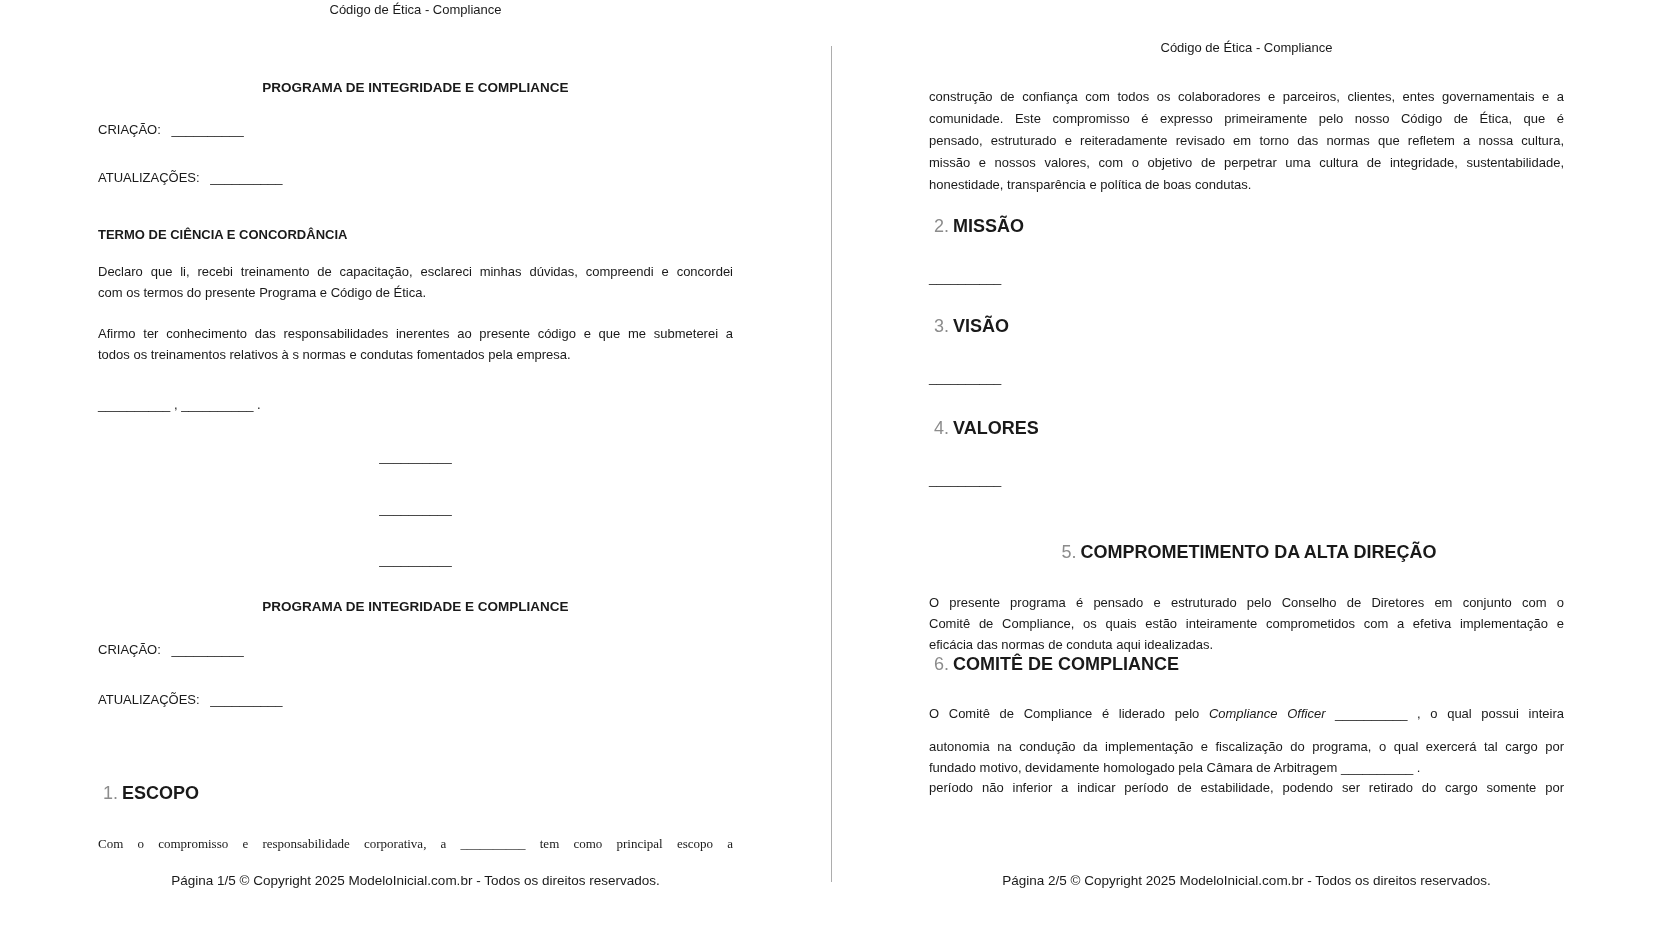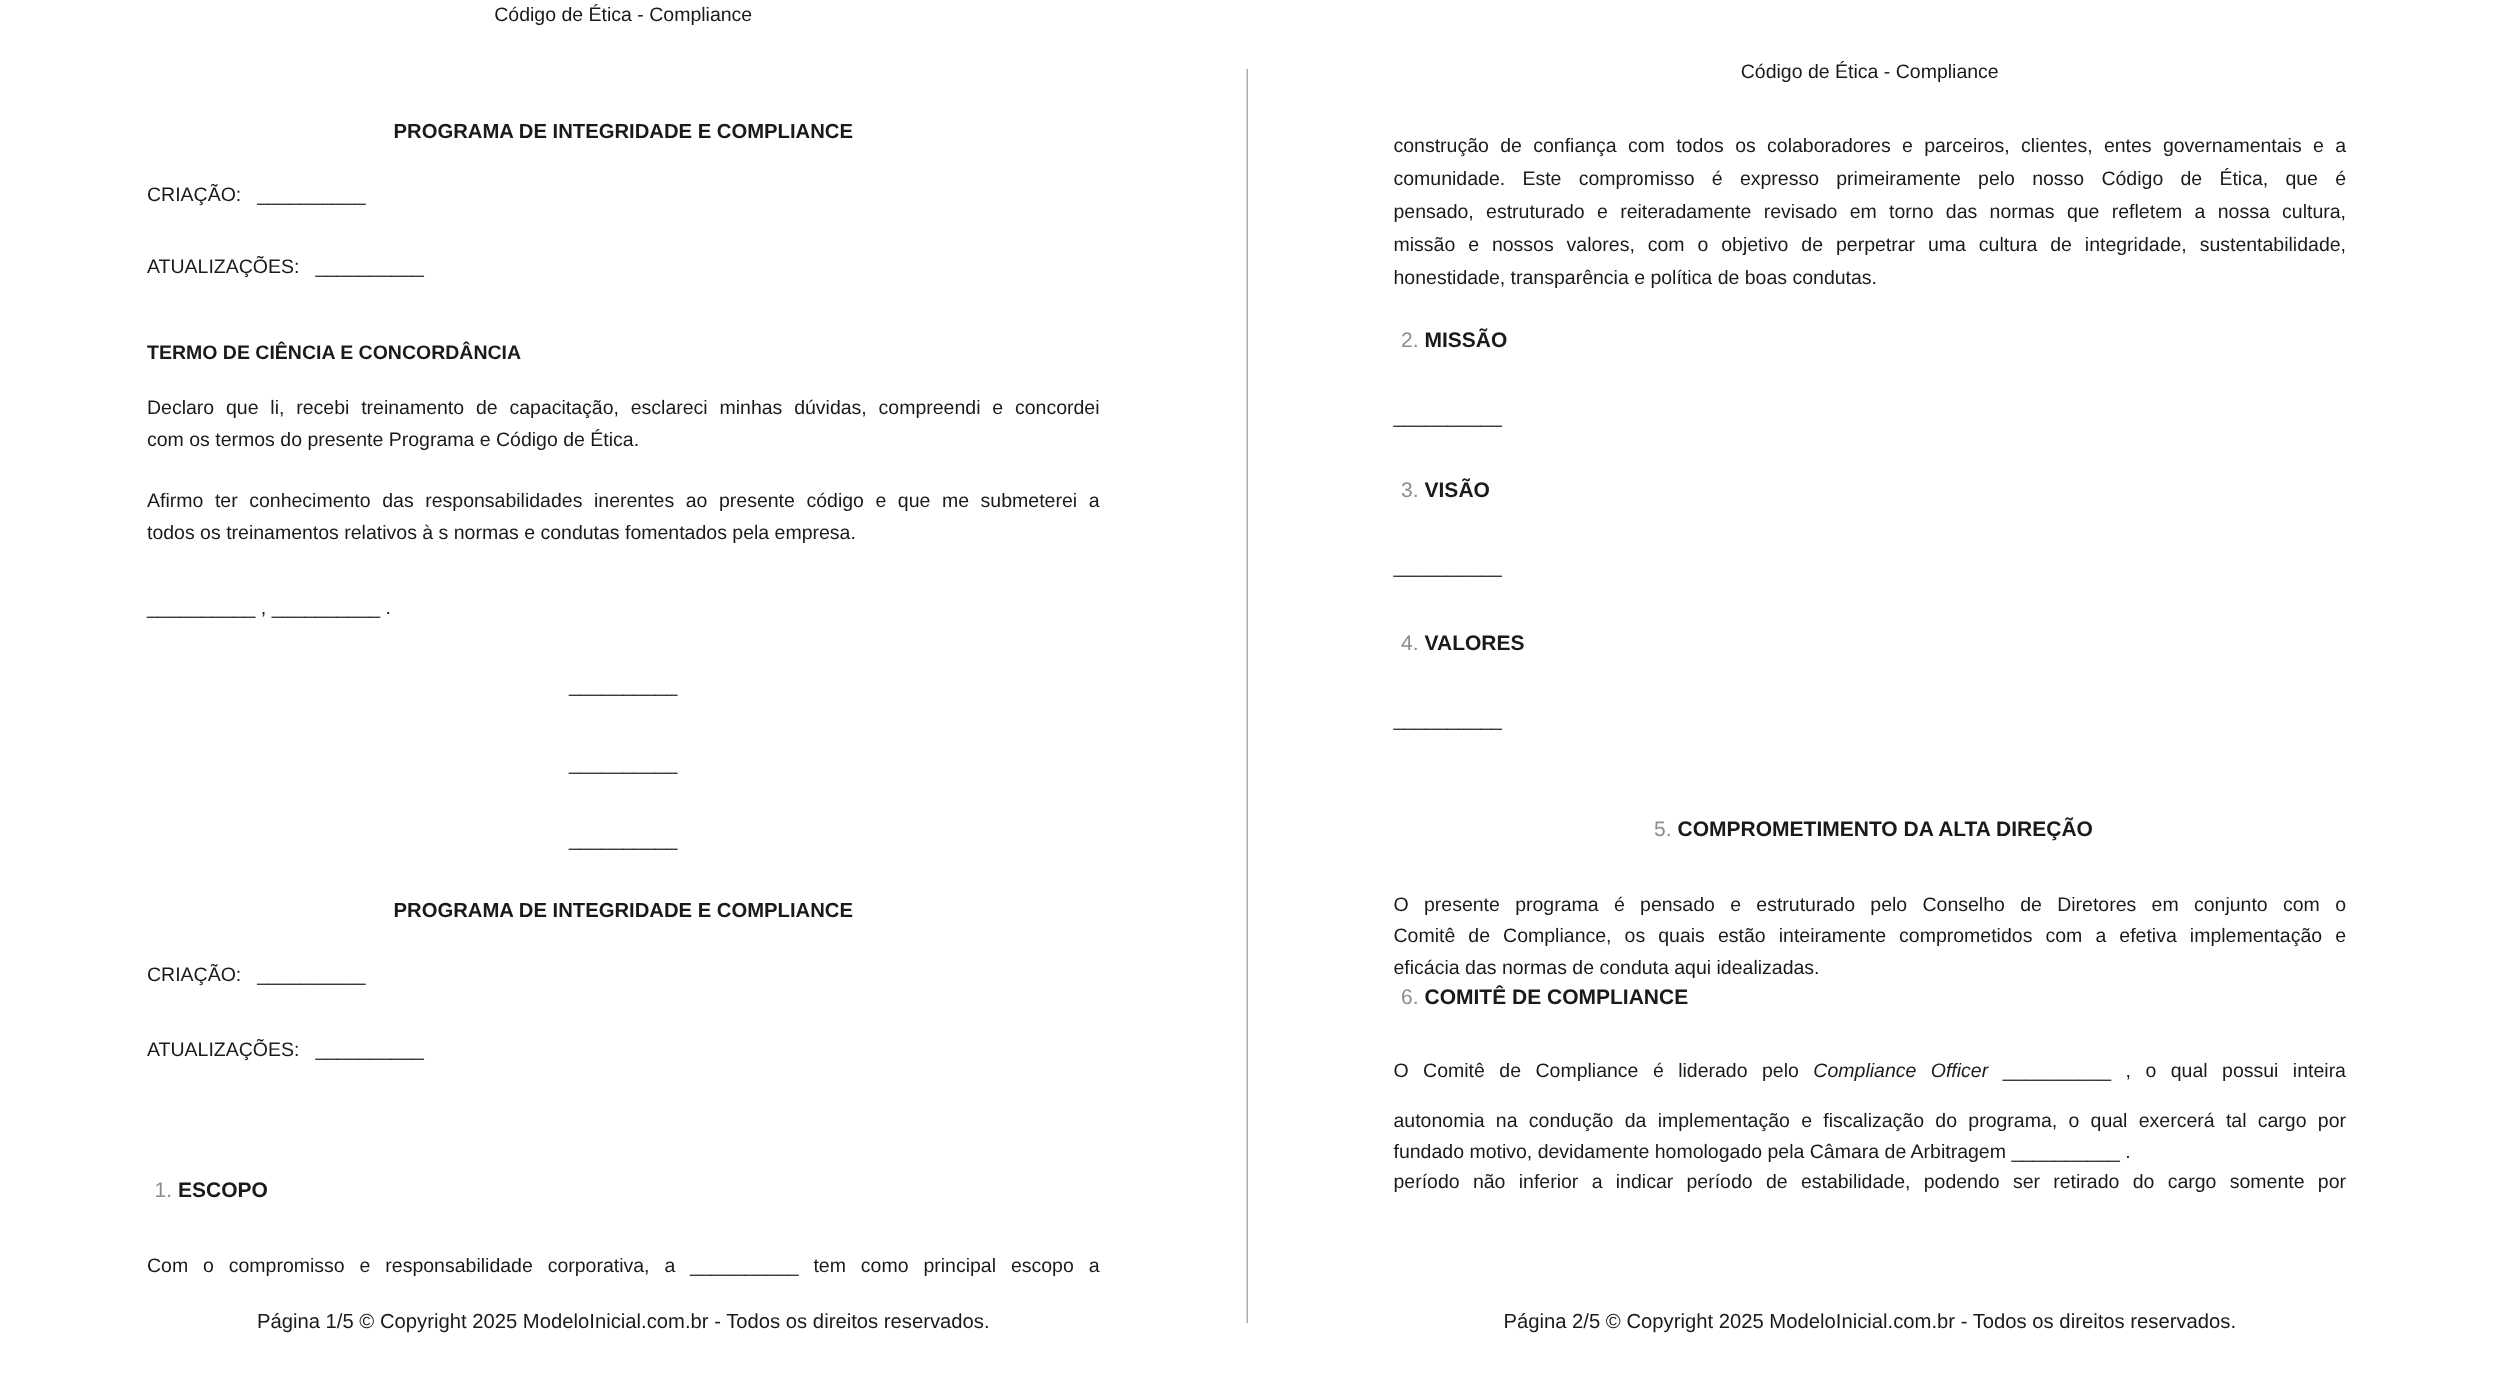--- a/index.html
+++ b/index.html
@@ -18,21 +18,21 @@
   .canvas{position:relative;width:1662px;height:933px;background:var(--background);}
   .divider{position:absolute;left:831px;top:46px;width:1px;height:836px;background:var(--divider);}
   .page{position:absolute;top:0;width:635px;height:933px;}
   .page-left{left:98px;}
   .page-right{left:929px;}
   .block{position:absolute;left:0;width:100%;font-size:13px;line-height:20px;}
   .center{text-align:center;}
   .bold{font-weight:700;}
   .page-title{font-size:13px;}
   .doc-heading{font-size:13.5px;font-weight:700;}
-  .section-heading{font-size:14px;padding-left:5px;box-sizing:border-box;}
+  .section-heading{font-size:18px;padding-left:5px;box-sizing:border-box;}
   .sec-num{color:var(--section_number);margin-right:4px;font-weight:400;}
   .sec-title{font-weight:700;}
   .para .ln{line-height:21px;}
   .para-lh22 .ln{line-height:22px;}
   .para-lh20 .ln{line-height:20.5px;}
   .jl{text-align:justify;text-align-last:justify;}
   .ll{text-align:left;}
   .field-line .blank{margin-left:7px;}
   .footer{font-size:13.5px;}
   .italic{font-style:italic;}
@@ -43,21 +43,21 @@
   .pl-para1{top:261px;}
   .pl-para2{top:323px;}
   .pl-signline{top:395px;}
   .pl-blank1{top:447px;}
   .pl-blank2{top:499px;}
   .pl-blank3{top:550px;}
   .pl-doctitle2{top:597px;}
   .pl-criacao2{top:640px;}
   .pl-atual2{top:690px;}
   .pl-escopo{top:783px;}
-  .pl-escopo-para{top:834px;}
+  .pl-escopo-para{top:834px;font-family:Liberation Serif, serif;}
   .pl-footer{top:871px;}
 
   
   .pr-title{top:38px;}
   .pr-para1{top:86px;}
   .pr-missao{top:216px;}
   .pr-blank1{top:268px;}
   .pr-visao{top:316px;}
   .pr-blank2{top:368px;}
   .pr-valores{top:418px;}

